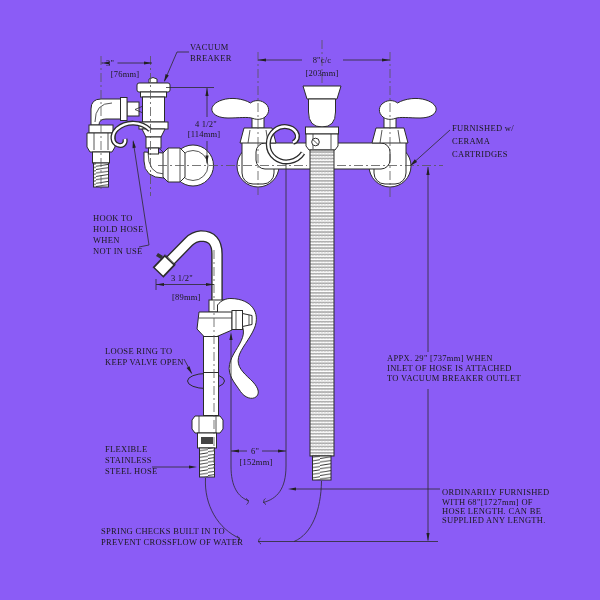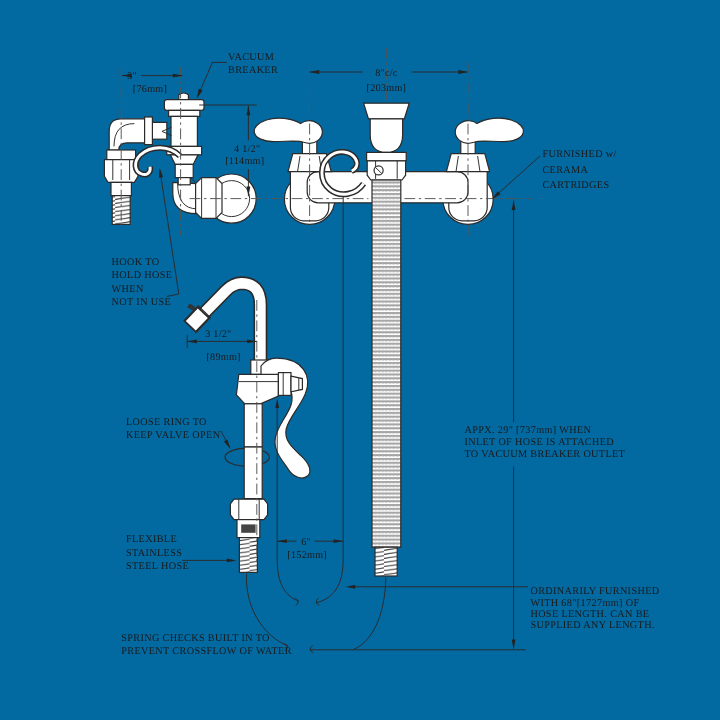--- a/index.html
+++ b/index.html
@@ -1,16 +1,16 @@
 <!DOCTYPE html>
 <html><head>
 <meta charset="utf-8">
 <style>
   html,body{margin:0;padding:0;background:#fff;}
-  .stage{width:600px;height:600px;background:#0369a1;position:relative;overflow:hidden;}
+  .stage{width:600px;height:600px;background:#8b5cf6;position:relative;overflow:hidden;}
   svg{display:block;}
   text{font-family:"Liberation Serif","DejaVu Serif",serif;fill:#1a1a1a;}
   .lbl{font-size:8.5px;letter-spacing:0.3px;}
   .dim{font-size:8.5px;letter-spacing:0.2px;}
   .shape{fill:#ffffff;stroke:#2b2b2b;stroke-width:1;}
   .ln{fill:none;stroke:#2b2b2b;stroke-width:1;}
   .thin{fill:none;stroke:#2b2b2b;stroke-width:0.8;}
   .cl{fill:none;stroke:#555;stroke-width:0.8;stroke-dasharray:9 3 2 3;}
   .arr{fill:#222;stroke:none;}
   .tube{fill:none;stroke:#2b2b2b;stroke-linecap:butt;}

